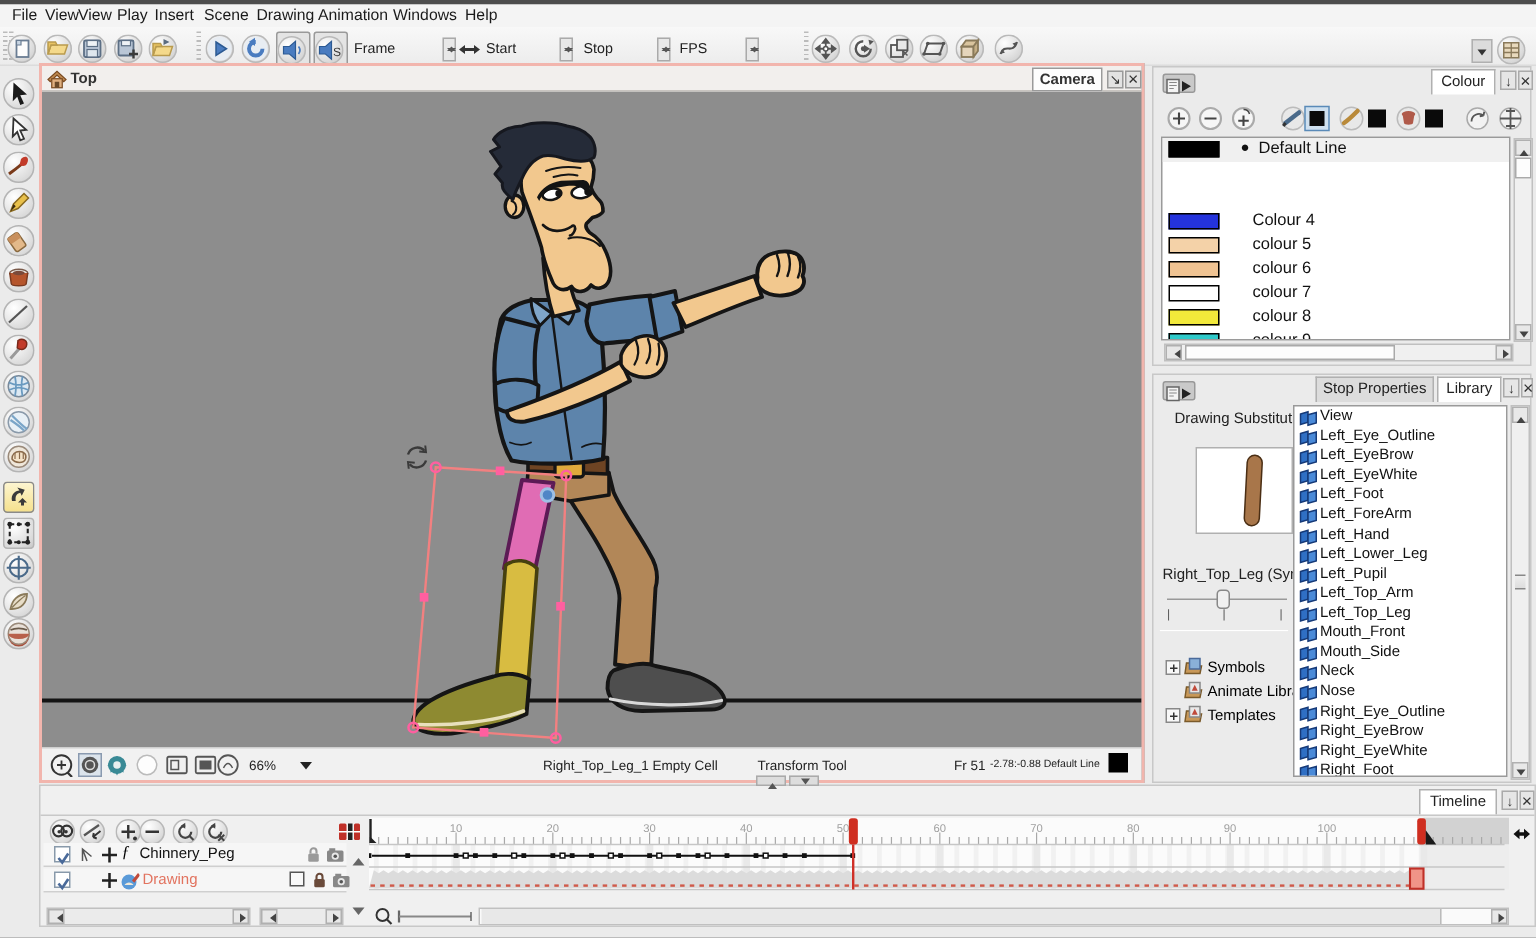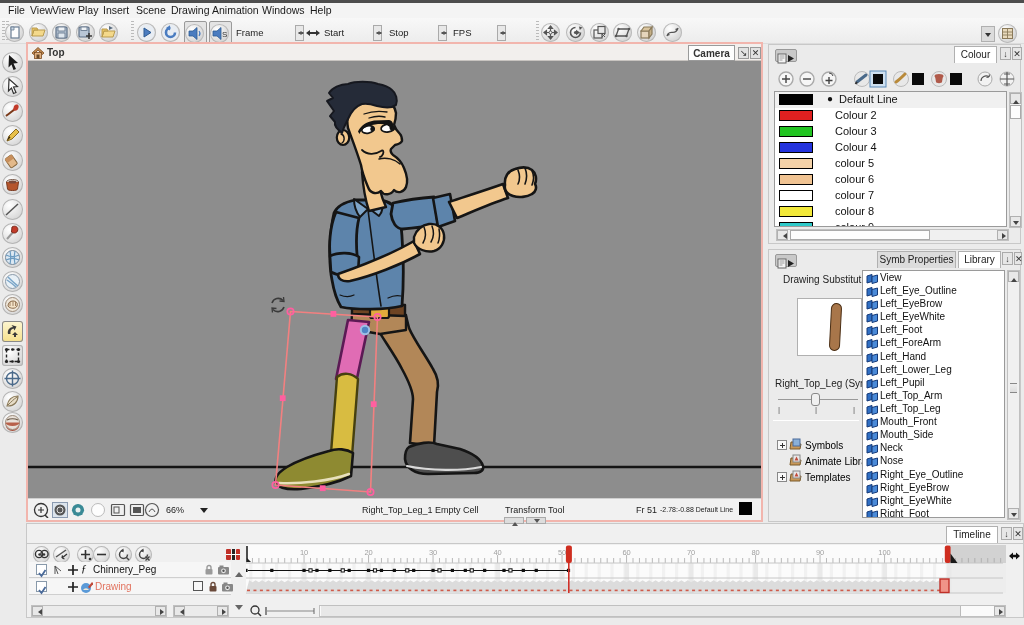--- a/index.html
+++ b/index.html
@@ -501,28 +501,20 @@
         <circle cx="238" cy="10" r="7" fill="#f2f2f2" stroke="#aaa"></circle>
           <path d="M231 10 h14 M238 3 v14 M235 5 l6 0 M235 15 l6 0" stroke="#555" stroke-width="1.2"></path>
       </g>
     </svg>
     <div id="colourList">
       <div class="crow" style="top:0px;background:#f0f0f0">
           <div class="swatch" style="background:#000"></div>
           <span style="position:absolute;left:52px;top:1px;font-size:10px">●</span>
           <span class="cname" style="left:64px">Default Line</span>
         </div>
-      <div class="crow" style="top:16px">
-          <div class="swatch" style="background:#e02020"></div>
-          <span class="cname">Colour 2</span>
-        </div>
-      <div class="crow" style="top:32px">
-          <div class="swatch" style="background:#21c421"></div>
-          <span class="cname">Colour 3</span>
-        </div>
       <div class="crow" style="top:48px">
           <div class="swatch" style="background:#2433dd"></div>
           <span class="cname">Colour 4</span>
         </div>
       <div class="crow" style="top:64px">
           <div class="swatch" style="background:#f4d2a8"></div>
           <span class="cname">colour 5</span>
         </div>
       <div class="crow" style="top:80px">
           <div class="swatch" style="background:#f0c392"></div>
@@ -559,21 +551,21 @@
         </div>
       <div style="position:absolute;left:13px;top:0px;width:140px;height:10px;background:#fdfdfd;border:1px solid #aaa"></div>
     </div>
   </div>
   <div id="libPanel" class="abs panel">
     <div class="menuicon"><svg width="20" height="11">
           <rect x="2" y="1" width="8" height="9" fill="#f4f4f4" stroke="#666"></rect>
           <path d="M3.5 3 h5 M3.5 5 h5 M3.5 7 h3" stroke="#888" stroke-width="0.8"></path>
           <path d="M12 2 l6 3.5 -6 3.5 z" fill="#222"></path>
         </svg></div>
-    <div class="tab inactive" style="left:108px;top:1px;width:79px;line-height:16px">Symb Properties</div>
+    <div class="tab inactive" style="left:108px;top:1px;width:79px;line-height:16px">Stop Properties</div>
     <div class="tab" style="left:189px;top:1px;width:43px;line-height:16px">Library</div>
     <div class="phbtn" style="left:233px;top:2px">↓</div>
     <div class="phbtn" style="left:245px;top:2px;width:8px">✕</div>
     <div style="position:absolute;left:14px;top:24px;width:80px;font-size:10px;color:#222;white-space:nowrap;overflow:hidden">Drawing Substitut</div>
     <div style="position:absolute;left:28px;top:48px;width:65px;height:58px;background:#fff;border:1px solid #b0b0b0">
       <div style="position:absolute;left:32px;top:4px;width:11px;height:48px;background:#a8764a;border:1.5px solid #4a2e14;border-radius:6px;transform:rotate(3deg)"></div>
     </div>
     <div style="position:absolute;left:6px;top:128px;width:88px;font-size:10px;color:#222;white-space:nowrap;overflow:hidden">Right_Top_Leg (Symb</div>
     <div style="position:absolute;left:9px;top:149px;width:80px;height:1px;background:#999"></div>
     <div style="position:absolute;left:42px;top:143px;width:9px;height:13px;background:#f0f0f0;border:1px solid #888;border-radius:3px"></div>

